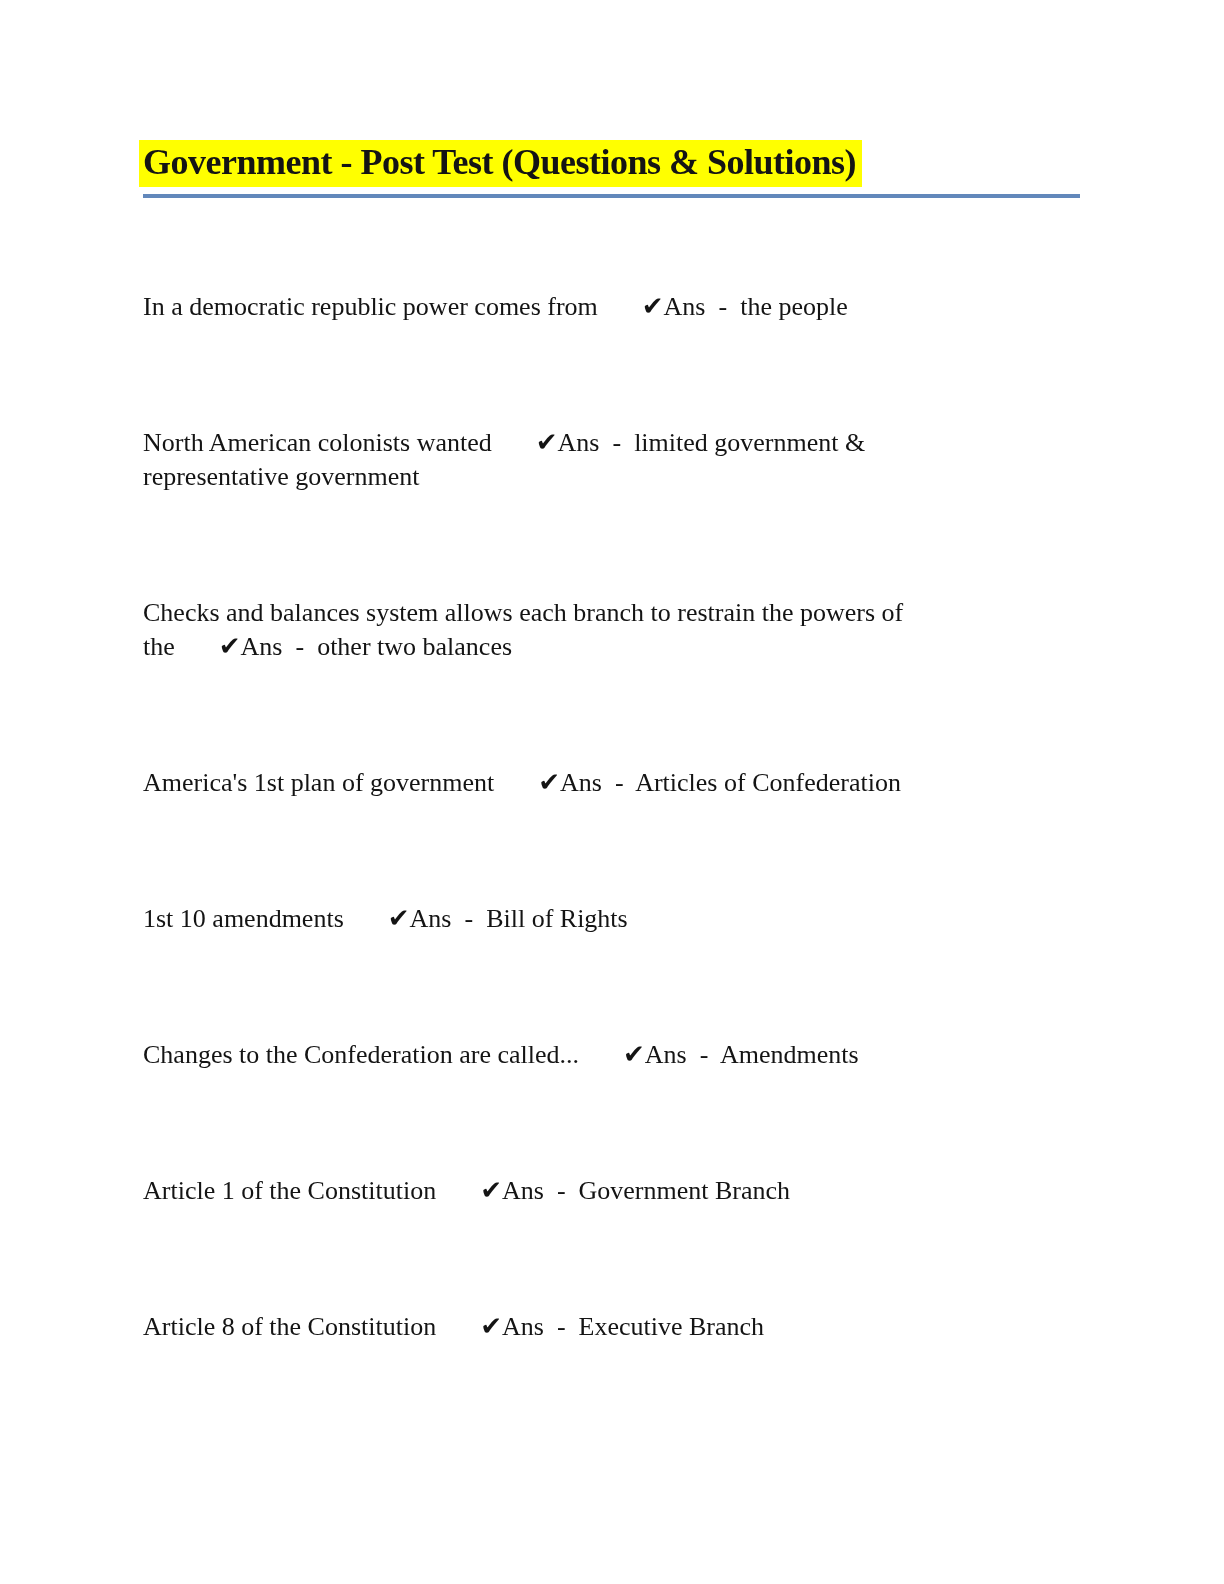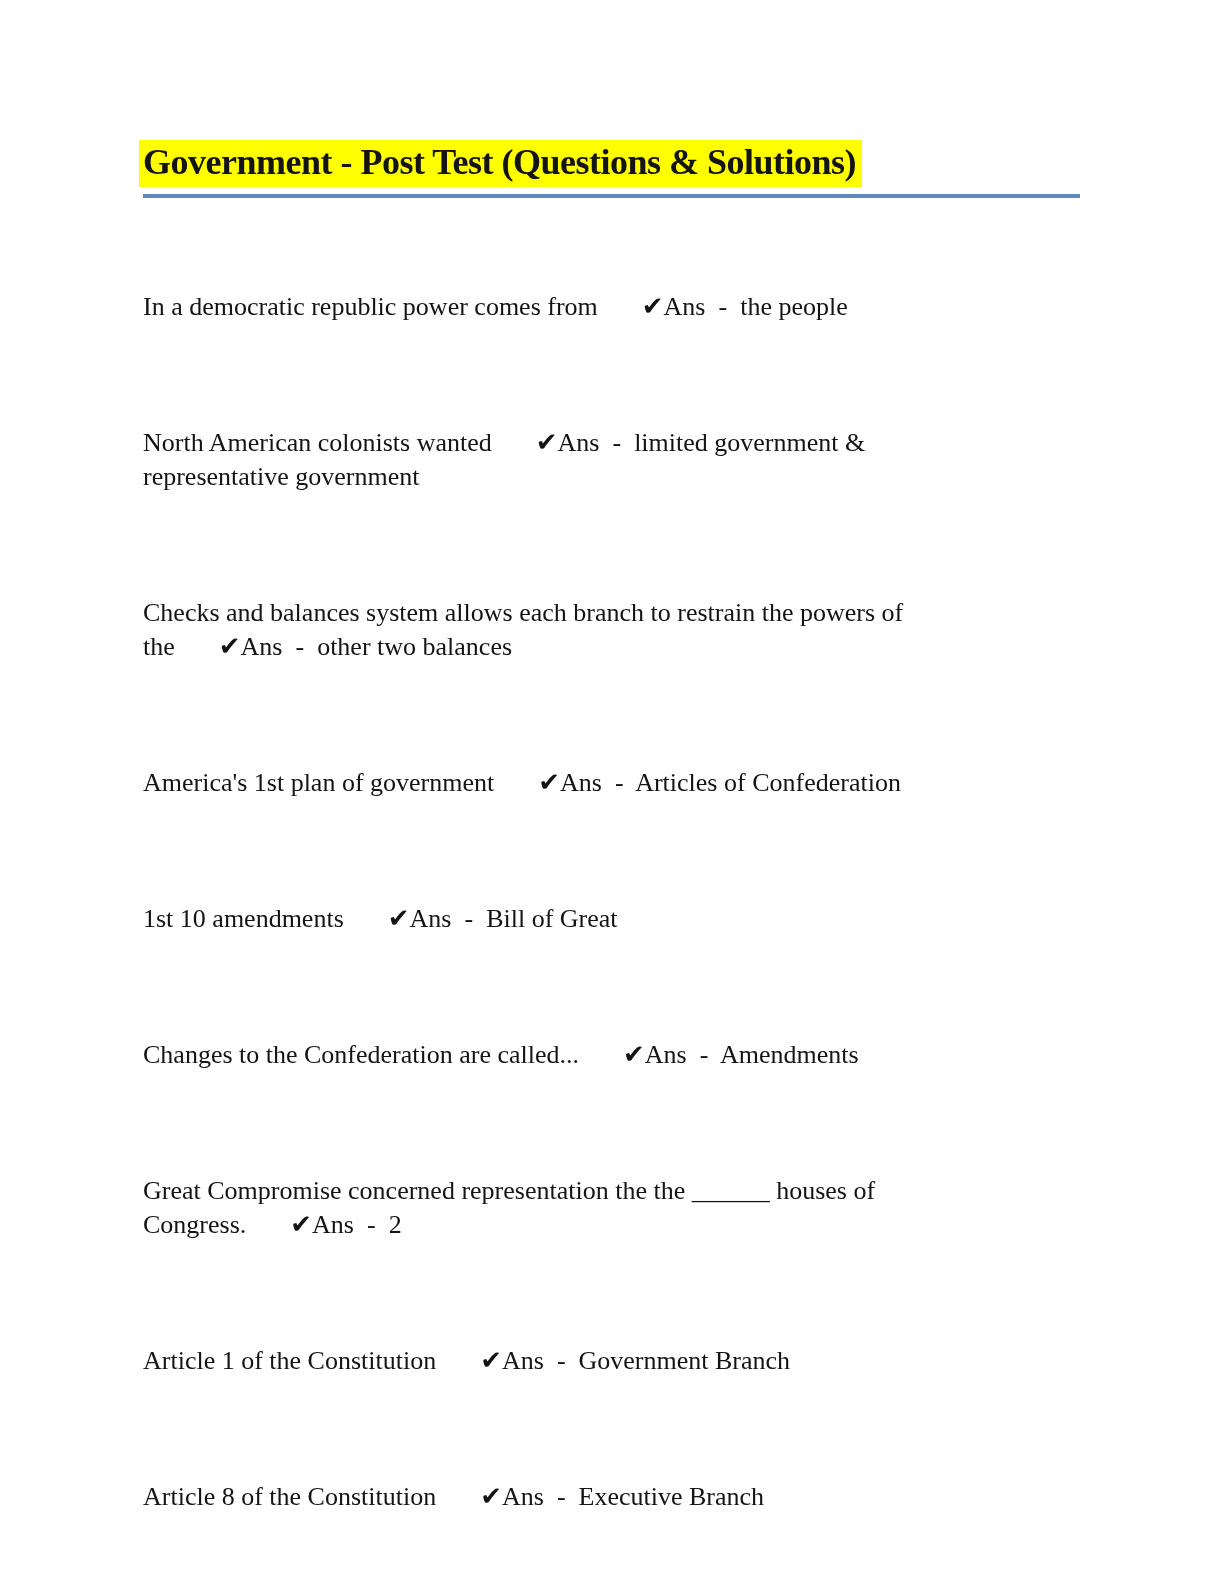--- a/index.html
+++ b/index.html
@@ -47,41 +47,38 @@
   .qa {
     margin: 0 0 34px 0;
     padding: 0;
   }
   .marker {
     margin-left: 44px;
     font-family: "Liberation Serif", "DejaVu Sans", serif; 
   }
   .q, .a, .sep, .marker {
     color: #141414;
-    font-family: Liberation Serif, serif;
   }
 </style>
 </head>
 <body>
 
 <div class="page">
   <h1 class="doc-title"><span class="hl">Government - Post Test (Questions &amp; Solutions)</span></h1>
   <div class="title-rule"></div>
 
   <div class="qa-list">
     <p class="qa"><span class="q">In a democratic republic power comes from</span><span class="marker">✔Ans</span><span class="sep">  -  </span><span class="a">the people</span></p>
     <p class="qa"><span class="q">North American colonists wanted</span><span class="marker">✔Ans</span><span class="sep">  -  </span><span class="a">limited government &amp;
 representative government</span></p>
     <p class="qa"><span class="q">Checks and balances system allows each branch to restrain the powers of
 the</span><span class="marker">✔Ans</span><span class="sep">  -  </span><span class="a">other two balances</span></p>
     <p class="qa"><span class="q">America's 1st plan of government</span><span class="marker">✔Ans</span><span class="sep">  -  </span><span class="a">Articles of Confederation</span></p>
-    <p class="qa"><span class="q">1st 10 amendments</span><span class="marker">✔Ans</span><span class="sep">  -  </span><span class="a">Bill of Great</span></p>
+    <p class="qa"><span class="q">1st 10 amendments</span><span class="marker">✔Ans</span><span class="sep">  -  </span><span class="a">Bill of Rights</span></p>
     <p class="qa"><span class="q">Changes to the Confederation are called...</span><span class="marker">✔Ans</span><span class="sep">  -  </span><span class="a">Amendments</span></p>
-    <p class="qa"><span class="q">Great Compromise concerned representation the the ______ houses of
-Congress.</span><span class="marker">✔Ans</span><span class="sep">  -  </span><span class="a">2</span></p>
     <p class="qa"><span class="q">Article 1 of the Constitution</span><span class="marker">✔Ans</span><span class="sep">  -  </span><span class="a">Government Branch</span></p>
     <p class="qa"><span class="q">Article 8 of the Constitution</span><span class="marker">✔Ans</span><span class="sep">  -  </span><span class="a">Executive Branch</span></p>
     
     
     
     
     
     
   </div>
 </div>

